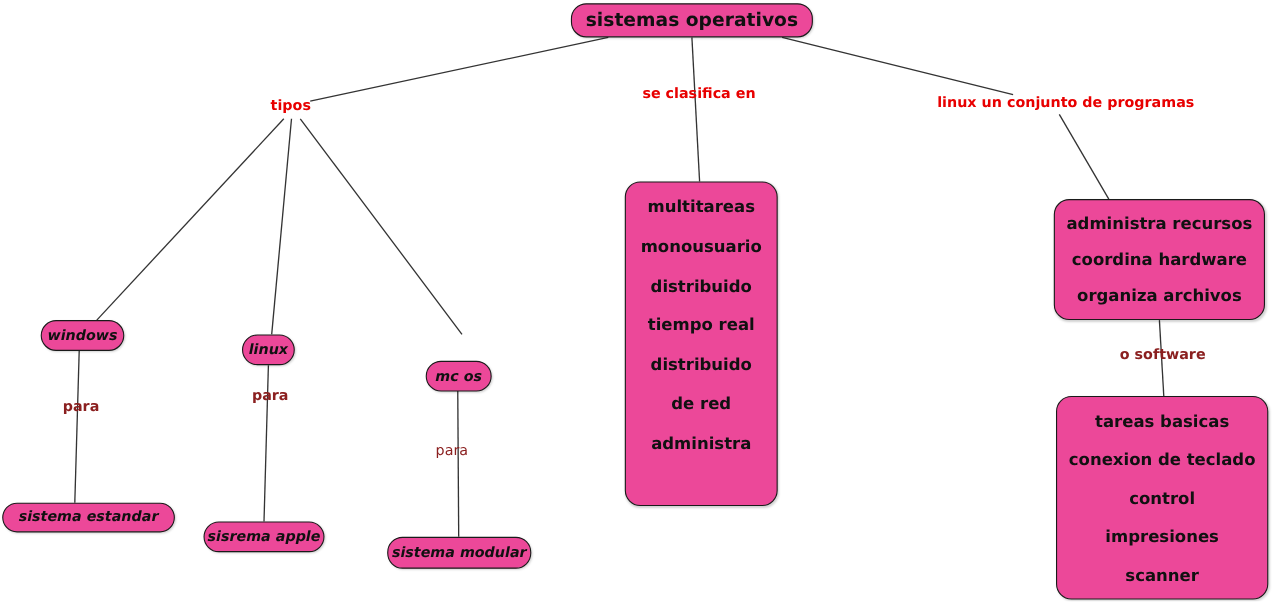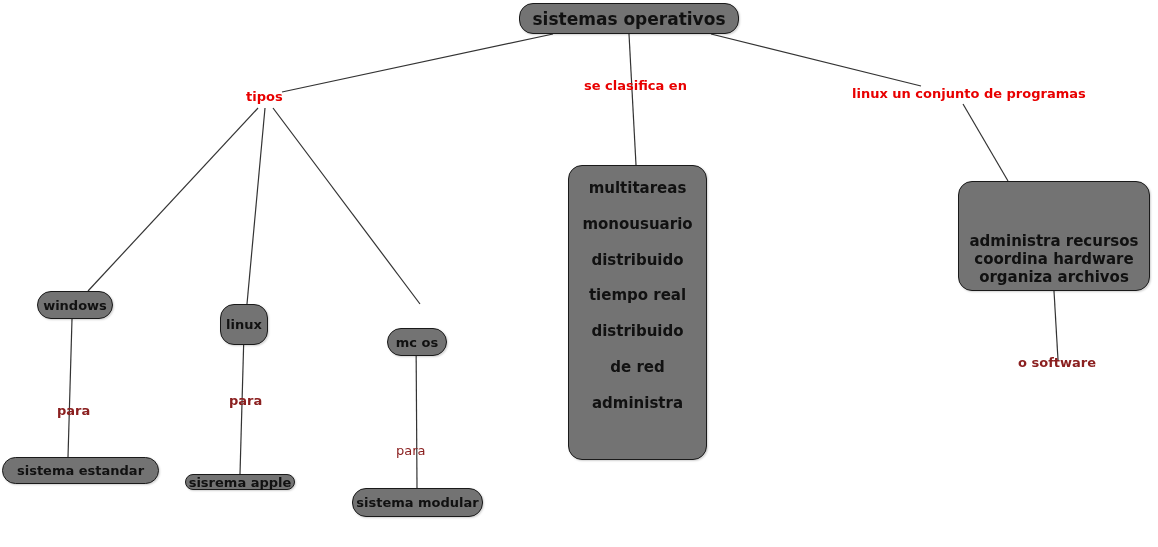--- a/index.html
+++ b/index.html
@@ -4,35 +4,35 @@
 <style>
   html,body{margin:0;padding:0;background:#ffffff;}
   .canvas{
     position:relative;width:1158px;height:547px;overflow:hidden;
     font-family:"DejaVu Sans","Liberation Sans",sans-serif;background:#ffffff;
   }
   svg.wires{position:absolute;left:0;top:0;width:1158px;height:547px;}
   svg.wires line{stroke:#333333;stroke-width:1.2;}
   .node{
     position:absolute;box-sizing:border-box;
-    background:#737373;border:1.6px solid #1a1a1a;border-radius:14px;
+    background:#ec4899;border:1.6px solid #1a1a1a;border-radius:14px;
     color:#111;font-weight:bold;
     display:flex;align-items:center;justify-content:center;
     box-shadow:1px 1px 2px rgba(0,0,0,0.18);
     white-space:nowrap;
   }
   .node.title{font-size:17px;}
-  .node.small{font-size:13px;padding:2px 16px;}
+  .node.small{font-size:13px;padding:2px 16px;font-style:italic;}
   .node.list{flex-direction:column;justify-content:space-around;font-size:15px;padding:4px 6px;}
   .node.list .li{display:block;}
   .edge-label{
     position:absolute;font-weight:bold;font-size:13px;white-space:nowrap;
   }
   .edge-label.bright{color:#e80000;}
-  .edge-label.dark{color:#8b2020;margin-top:40px;}
+  .edge-label.dark{color:#8b2020;}
   .edge-label.regular{font-weight:normal;}
 </style>
 </head>
 <body>
 
 <div class="canvas">
 
   <svg class="wires">
     <line x1="553" y1="34" x2="282" y2="92"></line>
     <line x1="258" y1="108" x2="88" y2="291"></line>
@@ -50,48 +50,55 @@
   <div class="node title" style="left:519px;top:3px;width:220px;height:31px;">sistemas operativos</div>
 
   <div class="edge-label bright" style="left:246px;top:89px;">tipos</div>
 
   <div class="edge-label bright" style="left:584px;top:78px;">se clasifica en</div>
 
   <div class="edge-label bright" style="left:852px;top:86px;">linux un conjunto de programas</div>
 
   <div class="node small" style="left:37px;top:291px;width:76px;height:28px;">windows</div>
 
-  <div class="node small" style="left:220px;top:304px;width:48px;height:41px;">linux</div>
+  <div class="node small" style="left:220px;top:304px;width:48px;height:28px;">linux</div>
 
   <div class="node small" style="left:387px;top:304px;width:60px;height:28px;margin-top:24px;">mc os</div>
 
   <div class="edge-label dark" style="left:57px;top:363px;">para</div>
 
   <div class="edge-label dark" style="left:229px;top:353px;">para</div>
 
   <div class="edge-label dark regular" style="left:396px;top:403px;">para</div>
 
   <div class="node small" style="left:2px;top:457px;width:157px;height:27px;">sistema estandar</div>
 
-  <div class="node small" style="left:185px;top:474px;width:110px;height:16px;">sisrema apple</div>
+  <div class="node small" style="left:185px;top:474px;width:110px;height:28px;">sisrema apple</div>
 
   <div class="node small" style="left:352px;top:488px;width:131px;height:29px;">sistema modular</div>
 
   <div class="node list" style="left:568px;top:165px;width:139px;height:295px;padding-bottom:38px;">
     <span class="li">multitareas</span>
     <span class="li">monousuario</span>
     <span class="li">distribuido</span>
     <span class="li">tiempo real</span>
     <span class="li">distribuido</span>
     <span class="li">de red</span>
     <span class="li">administra</span>
   </div>
 
-  <div class="node list" style="left:958px;top:181px;width:192px;height:110px;justify-content:flex-end;">
+  <div class="node list" style="left:958px;top:181px;width:192px;height:110px;">
     <span class="li">administra recursos</span>
     <span class="li">coordina hardware</span>
     <span class="li">organiza archivos</span>
   </div>
 
   <div class="edge-label dark" style="left:1018px;top:315px;">o software</div>
 
+  <div class="node list" style="left:960px;top:360px;width:193px;height:185px;">
+    <span class="li">tareas basicas</span>
+    <span class="li">conexion de teclado</span>
+    <span class="li">control</span>
+    <span class="li">impresiones</span>
+    <span class="li">scanner</span>
+  </div>
 
 </div>
 
 </body></html>

